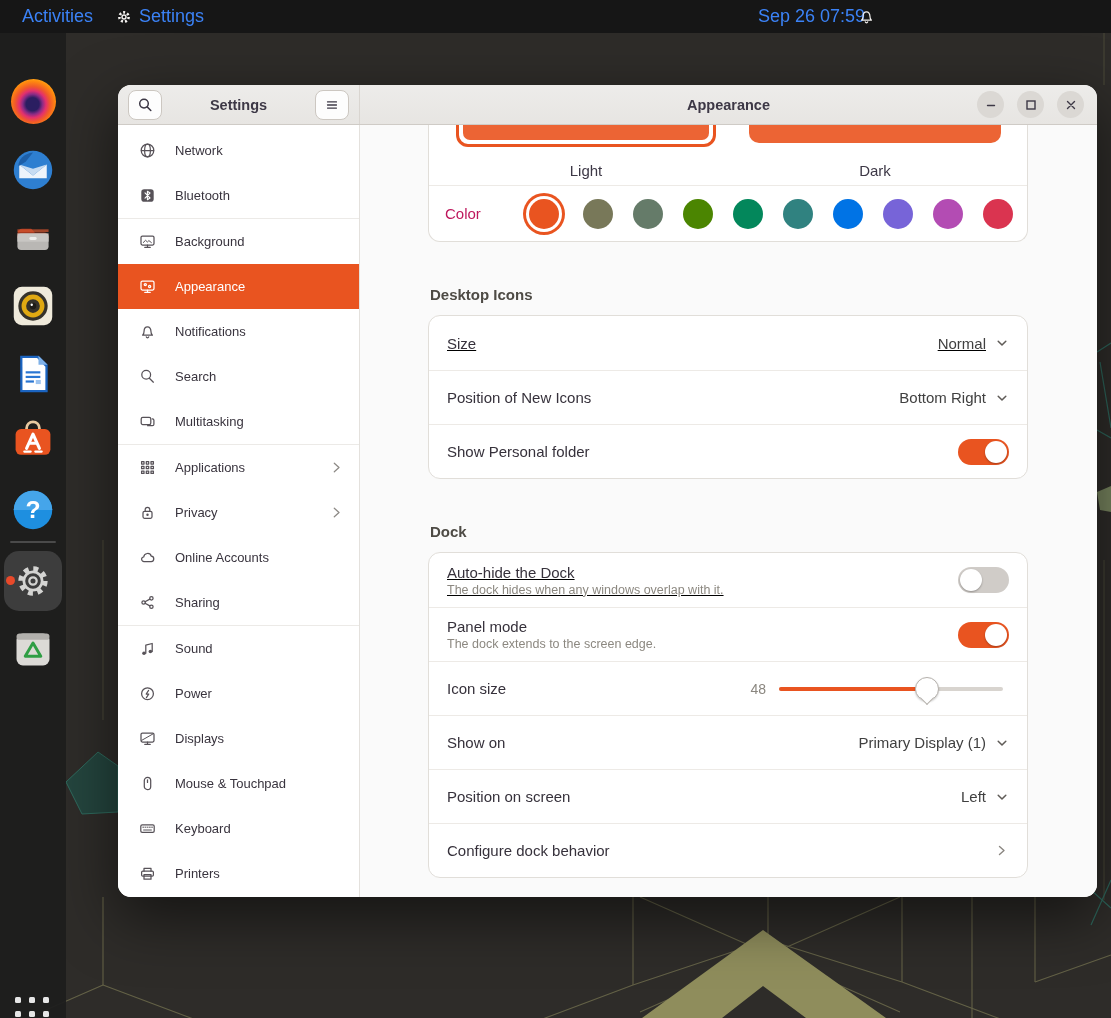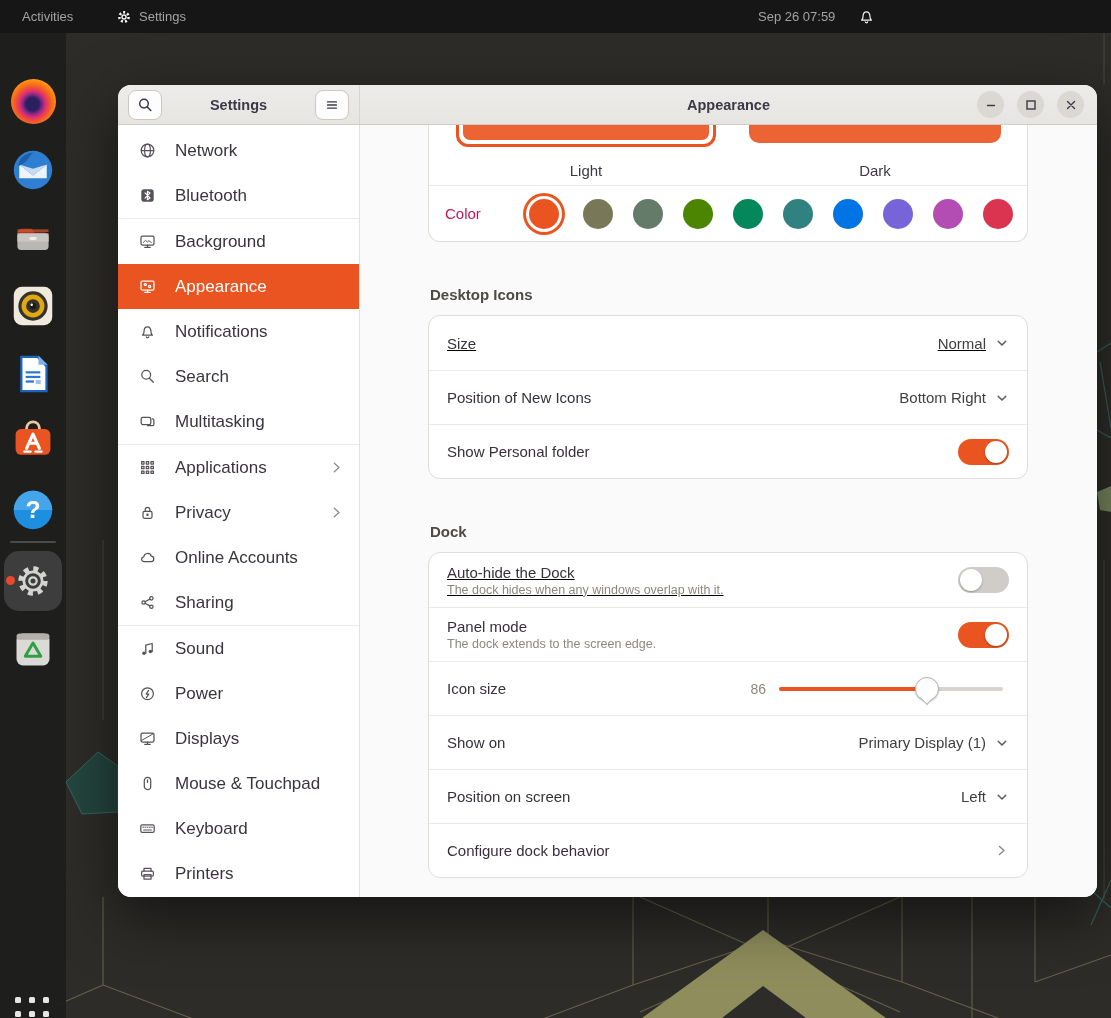--- a/index.html
+++ b/index.html
@@ -4,21 +4,21 @@
 <style>
   html,body{margin:0;padding:0;width:1111px;height:1018px;overflow:hidden;
     font-family:"Liberation Sans","DejaVu Sans",sans-serif;background:#2e2c29;}
   *{box-sizing:border-box;}
 
   
   .wallpaper{position:absolute;left:0;top:0;z-index:0;}
 
   
   .topbar{position:absolute;left:0;top:0;width:1111px;height:33px;background:#161616;
-    color:#a3a3a3;font-size:13px;z-index:5;}
+    color:#3b82f6;font-size:18px;z-index:5;}
   .tb-activities{position:absolute;left:14px;top:0;height:33px;display:flex;align-items:center;padding:0 8px;}
   .tb-app{position:absolute;left:108px;top:0;height:33px;display:flex;align-items:center;gap:7px;padding:0 8px;}
   .tb-clock{position:absolute;left:752px;top:0;height:33px;display:flex;align-items:center;padding:0 6px;}
   .tb-bell{position:absolute;left:858px;top:0;height:33px;display:flex;align-items:center;}
 
   
   .dock{position:absolute;left:0;top:33px;width:66px;height:985px;background:#1d1d1dee;z-index:4;}
   .dock-item{position:absolute;left:9px;width:48px;height:48px;display:flex;align-items:center;justify-content:center;}
   .dock-ic{width:44px;height:44px;display:block;}
   .ff{width:45px;height:45px;border-radius:50%;
@@ -45,21 +45,21 @@
   .tbar-title{font-weight:bold;font-size:14.5px;color:#3d3846;}
   .tbar-right{flex:1;position:relative;display:flex;align-items:center;justify-content:center;}
   .win-controls{position:absolute;right:13px;top:6px;display:flex;gap:13px;}
   .wc{width:27px;height:27px;border-radius:50%;background:#dbd8d4;display:flex;align-items:center;
     justify-content:center;color:#3d3846;}
 
   .win-body{flex:1;display:flex;min-height:0;}
 
   
   .sidebar{width:242px;flex:none;background:#ffffff;border-right:1px solid #e4e1dd;padding-top:3px;overflow:hidden;}
-  .nav-item{height:45px;display:flex;align-items:center;gap:19px;padding:0 14px 0 21px;font-size:17px;color:#39343e;}
+  .nav-item{height:45px;display:flex;align-items:center;gap:19px;padding:0 14px 0 21px;font-size:13px;color:#39343e;}
   .nav-ic{color:#575258;display:flex;}
   .nav-item.selected{background:#E95420;color:#fff;}
   .nav-item.selected .nav-ic{color:#fff;}
   .nav-sep{height:1px;background:#eceae7;}
   .nav-chev{margin-left:auto;color:#8d8a86;display:flex;}
   .nic{width:17px;height:17px;fill:none;stroke:currentColor;stroke-width:1.25;stroke-linecap:round;stroke-linejoin:round;}
 
   
   .content{flex:1;position:relative;background:#fafafa;overflow:hidden;}
   .col{position:absolute;left:68px;top:0;width:600px;}
@@ -561,21 +561,21 @@
             <span class="row-text">
               <span class="row-title">Panel mode</span>
               <span class="row-sub">The dock extends to the screen edge.</span>
             </span>
             <span class="switch on">
                 <span class="knob"></span>
               </span>
           </div>
           <div class="row">
             <span class="row-label">Icon size</span>
-            <span class="slider-val">86</span>
+            <span class="slider-val">48</span>
             <div class="slider">
               <div class="slider-fill" style="width: 66%;"></div>
               <div class="slider-handle" style="left: 66%;"></div>
             </div>
           </div>
           <div class="row">
             <span class="row-label">Show on</span>
             <span class="row-value">Primary Display (1)</span>
             <span class="chev-d">
                 <svg width="14" height="14" viewBox="0 0 14 14" fill="none" stroke="currentColor" stroke-width="1.5" stroke-linecap="round" stroke-linejoin="round">

